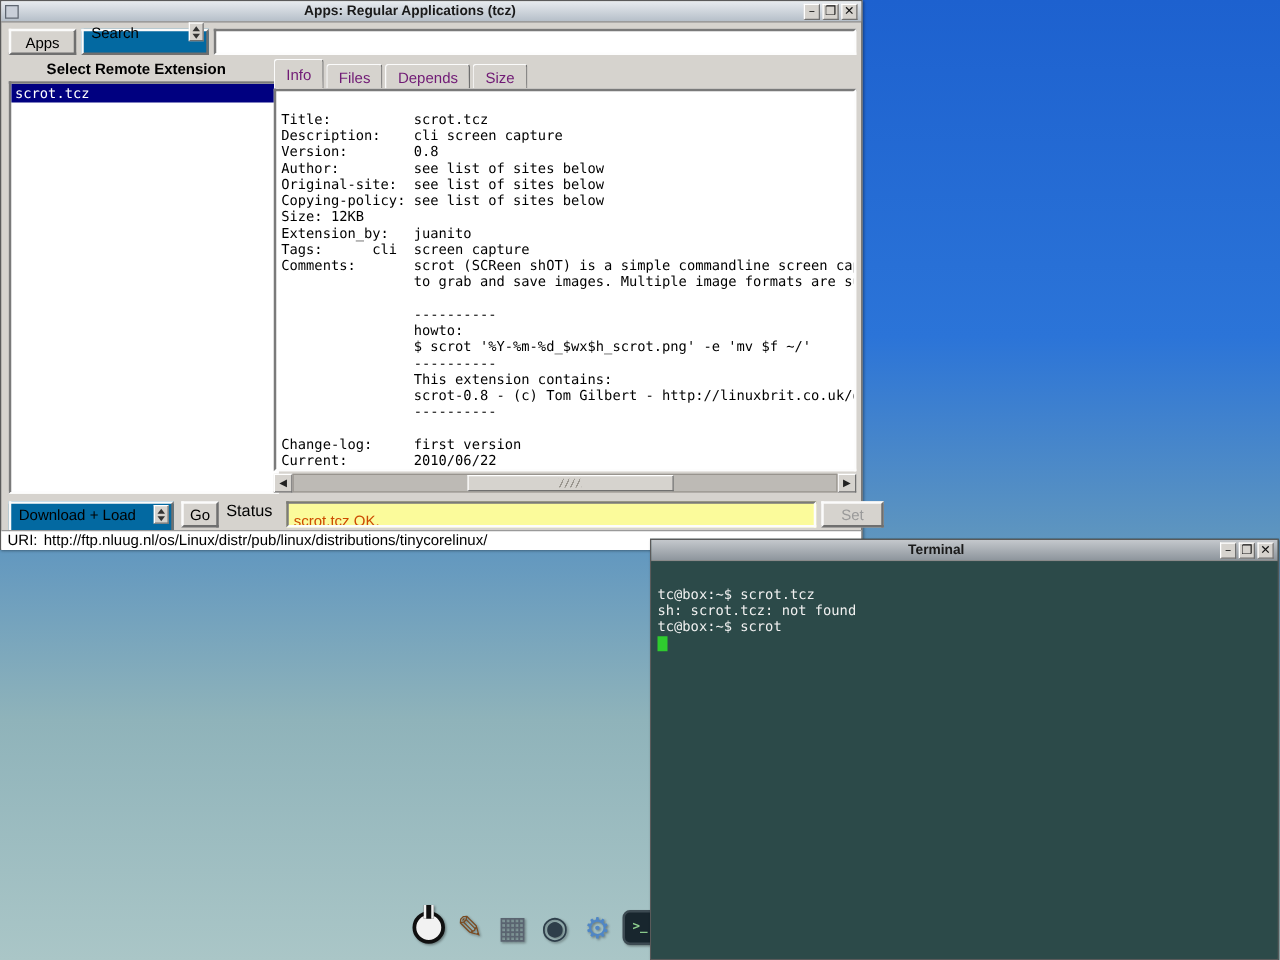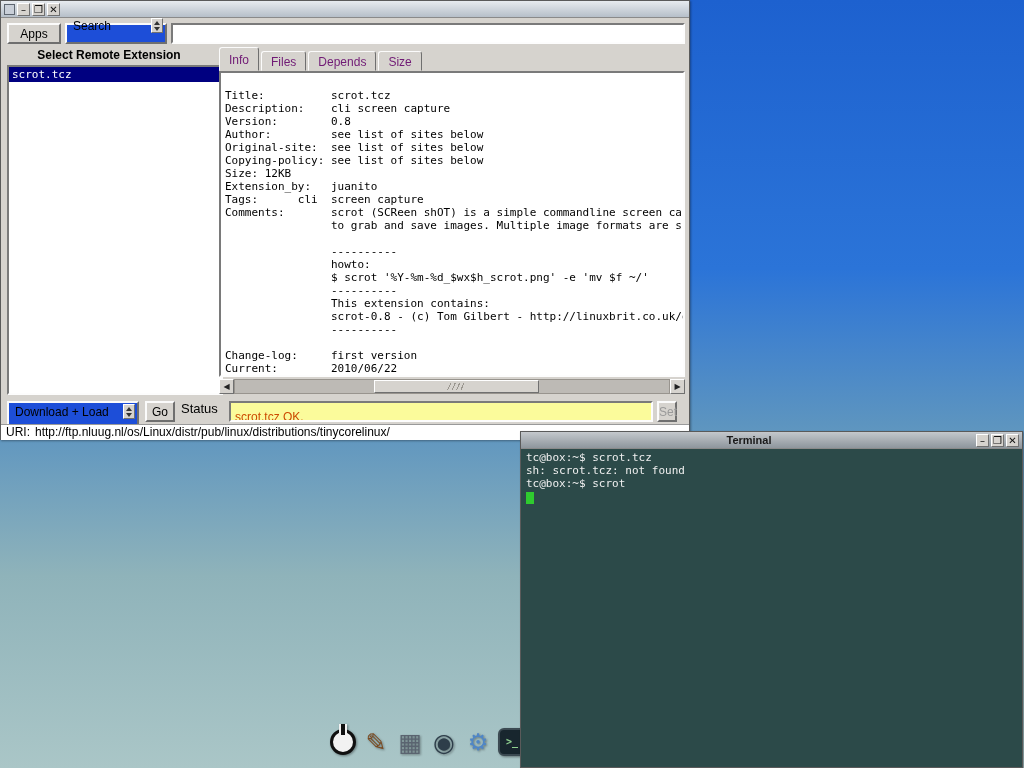--- a/index.html
+++ b/index.html
@@ -32,21 +32,21 @@
 
   .btn {
     position:absolute; background:#d6d3ce;
     border:2px solid; border-color:#fbfbfb #6f6f6f #6f6f6f #fbfbfb;
     font:12px "Liberation Sans",sans-serif; color:#000; text-align:center;
   }
   .btn.disabled { color:#9a9a9a; }
 
   .combo {
     position:absolute; display:flex; align-items:center; justify-content:space-between;
-    background:#1d4ed8; border:2px solid; border-color:#fbfbfb #6f6f6f #6f6f6f #fbfbfb;
+    background:#0369a1; border:2px solid; border-color:#fbfbfb #6f6f6f #6f6f6f #fbfbfb;
     font:12px "Liberation Sans",sans-serif; padding:0 2px 16px 6px;
   }
   .spinner {
     width:12px; height:15px; display:flex; flex-direction:column; align-items:center; justify-content:center; gap:2px;
     background:#d6d3ce; border:1px solid; border-color:#fff #707070 #707070 #fff;
   }
   .spinner .up { width:0; height:0; border-left:3px solid transparent; border-right:3px solid transparent; border-bottom:4px solid #333; }
   .spinner .dn { width:0; height:0; border-left:3px solid transparent; border-right:3px solid transparent; border-top:4px solid #333; }
 
   .entry {
@@ -105,35 +105,35 @@
 
   .action-combo { left:6px; top:400px; width:132px; height:37px; }
   .go-btn { left:144px; top:400px; width:30px; height:21px; }
   .status-label { position:absolute; left:180px; top:400px; height:21px; line-height:21px;
     font:13px "Liberation Sans",sans-serif; color:#000; }
   .status-entry {
     position:absolute; left:228px; top:400px; width:424px; height:21px;
     background:#fbfb9b; border:2px solid; border-color:#7a7a7a #fdfdfd #fdfdfd #7a7a7a;
     font:12px/17px "Liberation Sans",sans-serif; padding:6px 4px; overflow:hidden; white-space:nowrap;
   }
-  .set-btn { left:656px; top:400px; width:20px; height:21px; }
+  .set-btn { left:656px; top:400px; width:50px; height:21px; }
 
   .uri-row {
     position:absolute; left:0; top:423px; width:688px; height:16px;
     background:#fff; border-top:1px solid #9a9a9a;
     font:12px/15px "Liberation Sans",sans-serif; color:#000;
     padding:0 5px; display:flex; gap:5px; white-space:nowrap; overflow:hidden;
   }
 
   
   .term-window { left:520px; top:431px; width:503px; height:337px; z-index:4; background:#2c4a49; }
   .term-titlebar { background:linear-gradient(#c4c8cc,#8e969d); }
   .term-body {
     position:absolute; left:0; top:17px; right:0; bottom:0;
-    background:#2c4a49; padding:2px 5px; overflow:hidden;
+    background:#2c4a49; padding:20px 5px; overflow:hidden;
   }
   .tline { font:11px/13px "DejaVu Sans Mono",monospace; color:#f0f0f0; white-space:pre; }
   .cursor { display:inline-block; width:8px; height:12px; background:#2fcb2f; margin-top:1px; }
 
   
   .dock { position:absolute; left:330px; top:728px; display:flex; gap:6px; z-index:1; }
   .dock-icon {
     width:28px; height:28px; display:flex; align-items:center; justify-content:center;
     filter:drop-shadow(1px 1px 1px rgba(0,0,0,.4)); cursor:default; user-select:none;
   }
@@ -154,20 +154,21 @@
   .wm-text { font:bold 36px "Liberation Sans",sans-serif; color:#5f6e79; letter-spacing:3px; }
 </style>
 </head>
 <body>
 
 <div class="desktop">
 
   <div class="window apps-window">
     <div class="titlebar">
       <span class="tb-icon"></span>
+      <span class="tb-title">Apps: Regular Applications (tcz)</span>
       <span class="tb-btns">
         <span class="tb-btn">–</span>
         <span class="tb-btn">❐</span>
         <span class="tb-btn">✕</span>
       </span>
     </div>
 
     <button class="btn apps-btn">Apps</button>
 
     <div class="combo search-combo">

